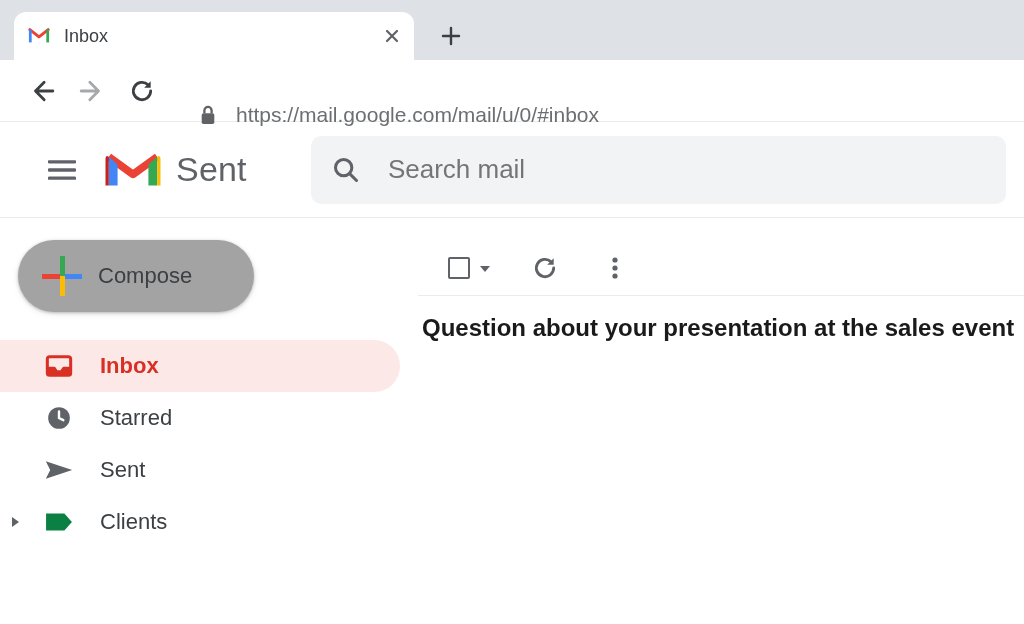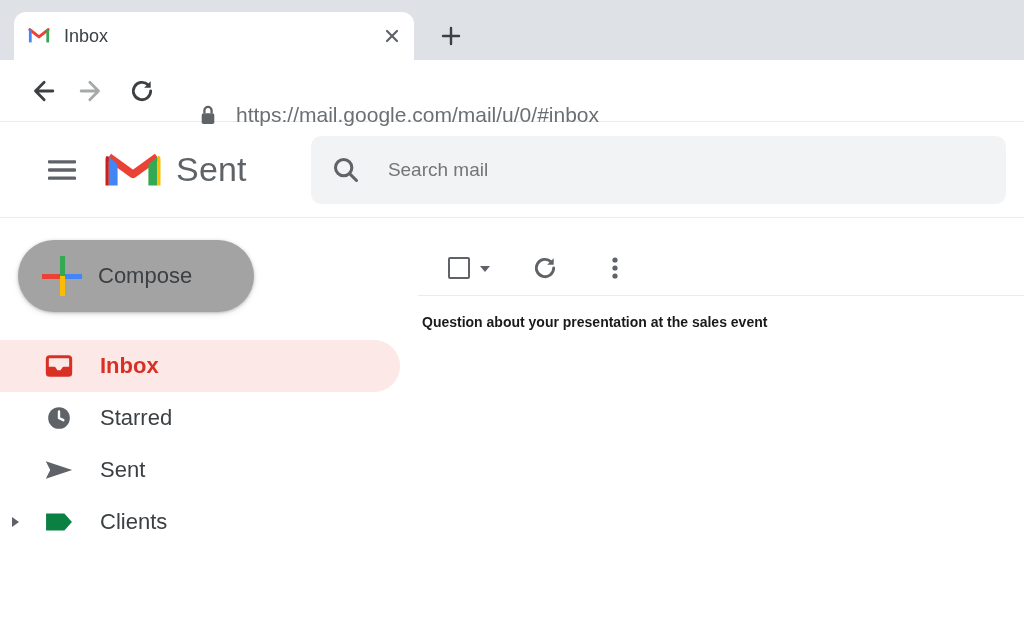--- a/index.html
+++ b/index.html
@@ -30,21 +30,21 @@
   .app-header {
     height: 96px; display: flex; align-items: center; padding: 0 18px 0 38px;
     border-bottom: 1px solid #ebebeb;
   }
   .menu-btn { width: 48px; height: 48px; display:flex; align-items:center; justify-content:center; color:#5f6368; margin-right: 16px;}
   .gmail-logo { display:flex; align-items:center; margin-right: 48px; }
   .gmail-m { width: 62px; height: 46px; display:flex; align-items:center; justify-content:center; margin-right: 12px;}
   .gmail-text { font-size: 34px; color:#5f6368; letter-spacing: .2px; }
   .searchbar { flex: 1; height: 68px; background: #f1f3f4; border-radius: 10px; display:flex; align-items:center; padding: 0 20px; margin-left: 16px;}
   .search-icon { width: 34px; height: 34px; display:flex; align-items:center; justify-content:center; color:#5f6368; margin-right: 24px;}
-  .search-input { border:none; background:transparent; font-size: 19px; color:#6d28d9; outline:none; width:100%; }
+  .search-input { border:none; background:transparent; font-size: 26px; color:#6d28d9; outline:none; width:100%; }
 
   .app-body { display:flex; }
   .sidebar { width: 418px; padding-top: 22px; }
   .compose {
     height: 72px; width: 236px; margin-left: 18px;
     border-radius: 40px; background:#a3a3a3;
     box-shadow: 0 1px 3px rgba(60,64,67,.3), 0 2px 6px rgba(60,64,67,.12);
     display:flex; align-items:center; padding: 0 24px;
   }
   .compose-plus { width: 40px; height: 40px; margin-right: 16px; position:relative; }
@@ -65,21 +65,21 @@
   .nav-item.active .nav-label { font-weight: 700; }
   .nav-count { font-size: 20px; color:#3c4043; margin-right: 36px; }
 
   .main { flex:1; display:flex; flex-direction:column; padding-top: 22px; }
   .list-toolbar { height: 56px; display:flex; align-items:center; padding-left: 30px; border-bottom: 1px solid #ebebeb; gap: 40px;}
   .checkbox-drop { display:flex; align-items:center; gap:6px; color:#5f6368; }
   .checkbox-box { width:22px; height:22px; border:2.4px solid #5f6368; border-radius:2px; }
   .tiny-caret { width:0; height:0; border-left:5px solid transparent; border-right:5px solid transparent; border-top:6px solid #5f6368; margin-left:4px; margin-top:2px;}
   .tool-icon { width:30px; height:30px; display:flex; align-items:center; justify-content:center; color:#5f6368; }
 
-  .email-row { padding: 18px 0 18px 4px; font-size: 14px; font-weight: 700; color:#1a1a1a; }
+  .email-row { padding: 18px 0 18px 4px; font-size: 24px; font-weight: 700; color:#1a1a1a; }
 
   svg { display:block; }
 </style>
 </head>
 <body>
 
 <div class="chrome">
 
   <div class="tabstrip">
     <div class="tab">

